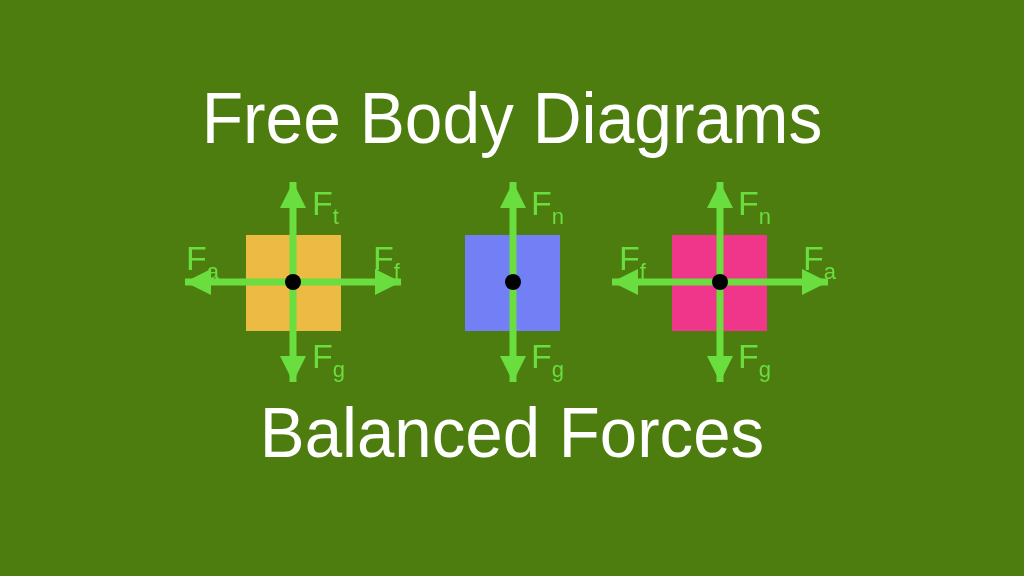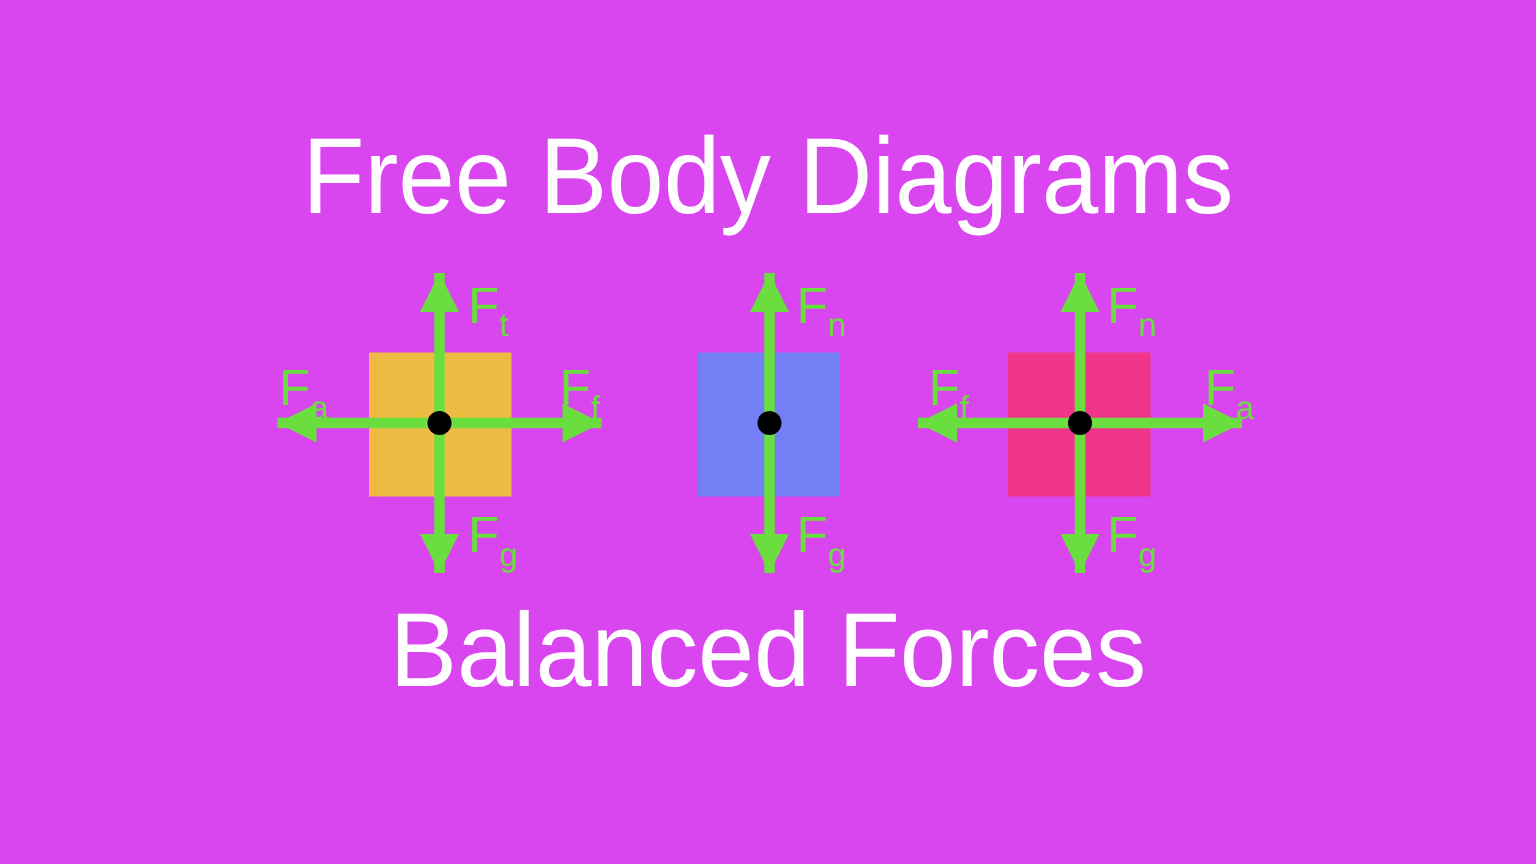--- a/index.html
+++ b/index.html
@@ -11,21 +11,21 @@
     width: 1024px;
     height: 576px;
     overflow: hidden;
     font-family: "Liberation Sans", sans-serif;
     position: relative;
   }
   #stage {
     position: relative;
     width: 1024px;
     height: 576px;
-    background: #d946ef;
+    background: #4d7c0f;
   }
   .title {
     position: absolute;
     left: 0;
     width: 1024px;
     text-align: center;
     color: #ffffff;
     font-family: "Liberation Sans", sans-serif;
     font-weight: 400;
     letter-spacing: 0px;

